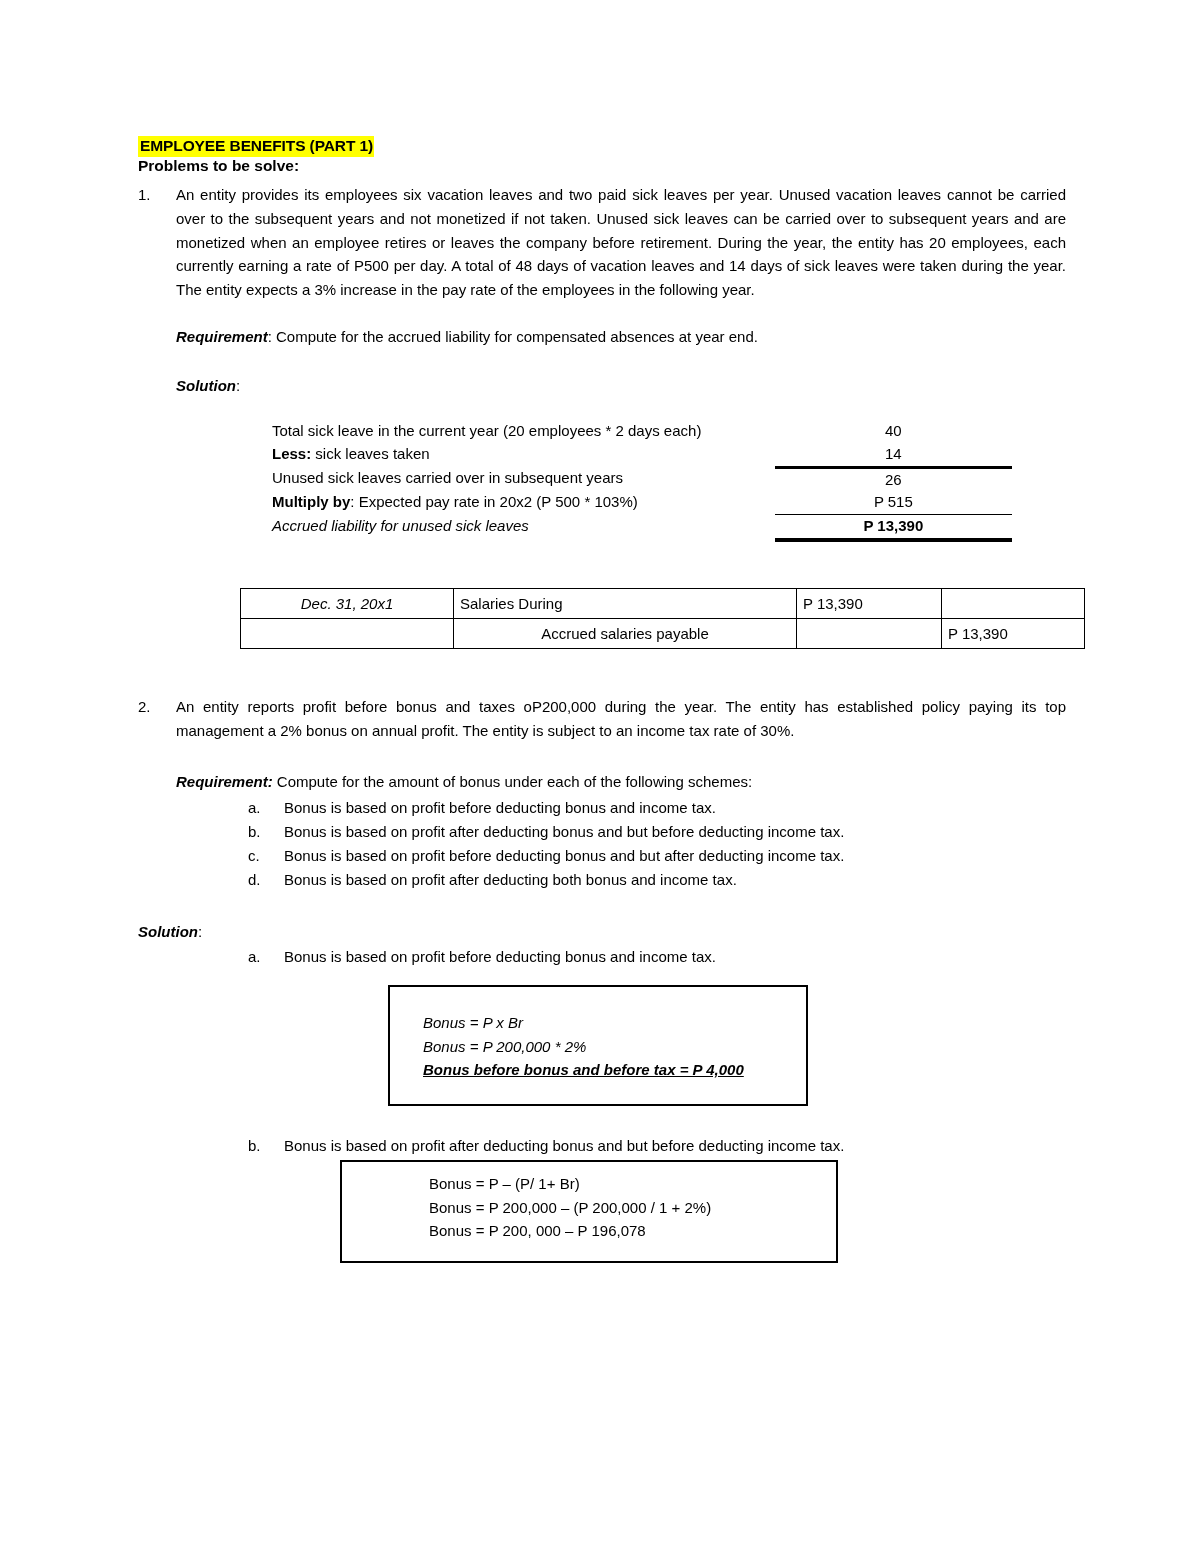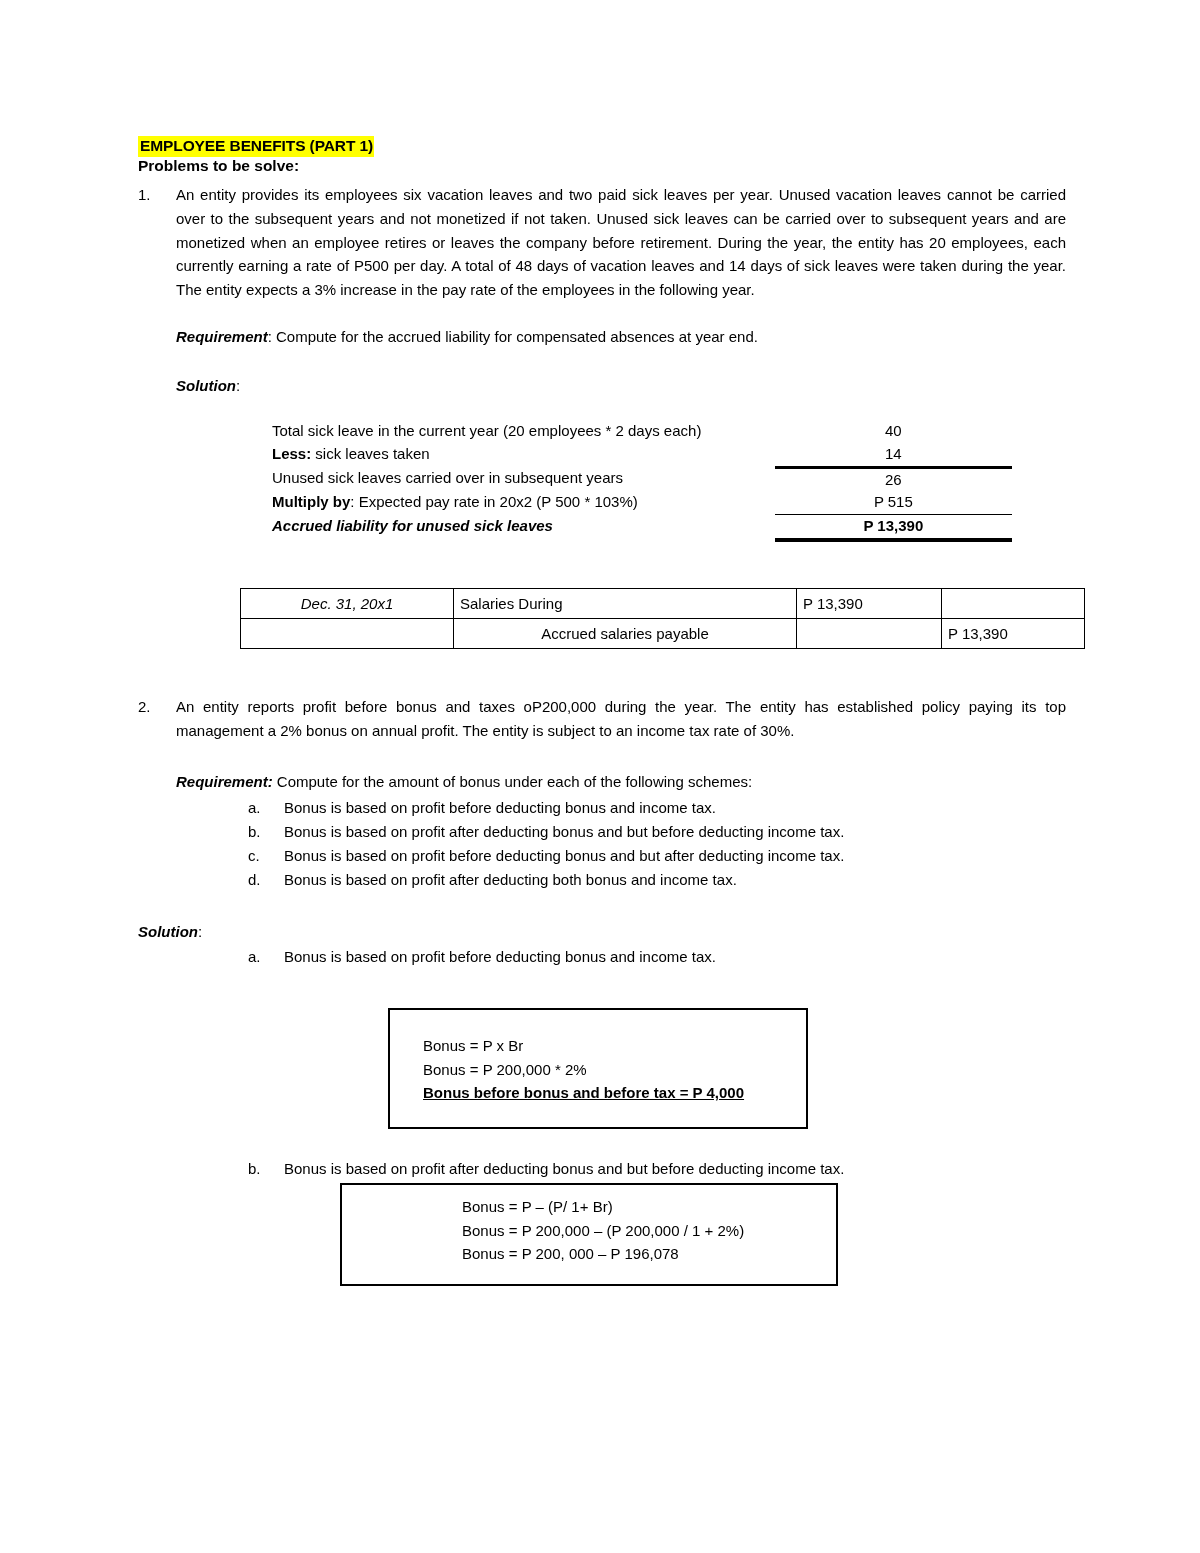--- a/index.html
+++ b/index.html
@@ -122,21 +122,21 @@
   }
   table.calc td.desc {
     width: 490px;
     padding-right: 10px;
   }
   table.calc td.amt {
     text-align: center;
     width: 236px;
   }
   .b { font-weight: bold; }
-  .bi { font-weight: bold; font-style: italic; }
+  .bi { font-weight: normal; font-style: italic; }
   tr.rule-thick-below td.amt { border-bottom: 3px solid #000; }
   tr.rule-thin-below  td.amt { border-bottom: 1px solid #000; }
   tr.rule-thickest-below td.amt { border-bottom: 4px solid #000; }
 
   
   .journal-wrap {
     margin-top: 46px;
     margin-left: 102px;
     width: 792px;
   }
@@ -159,34 +159,35 @@
   td.j-cr   { width: 130px; text-align: left; }
 
   
   .formula-box {
     border: 2px solid #000;
     font-size: 15px;
     line-height: 1.58;
     box-sizing: border-box;
   }
   .box-a {
-    margin-top: 39px;
+    margin-top: 16px;
     margin-left: 250px;
     width: 420px;
     padding: 24px 0 22px 33px;
+    font-style: italic;
   }
   .box-a .res {
     font-weight: bold;
     text-decoration: underline;
   }
   .box-b {
     margin-top: 2px;
     margin-left: 202px;
     width: 498px;
-    padding: 10px 0 18px 120px;
+    padding: 10px 0 18px 87px;
   }
 
   
   .footer {
     position: absolute;
     right: 148px;
     top: 1432px;
     font-size: 15.5px;
     font-weight: bold;
     white-space: nowrap;

